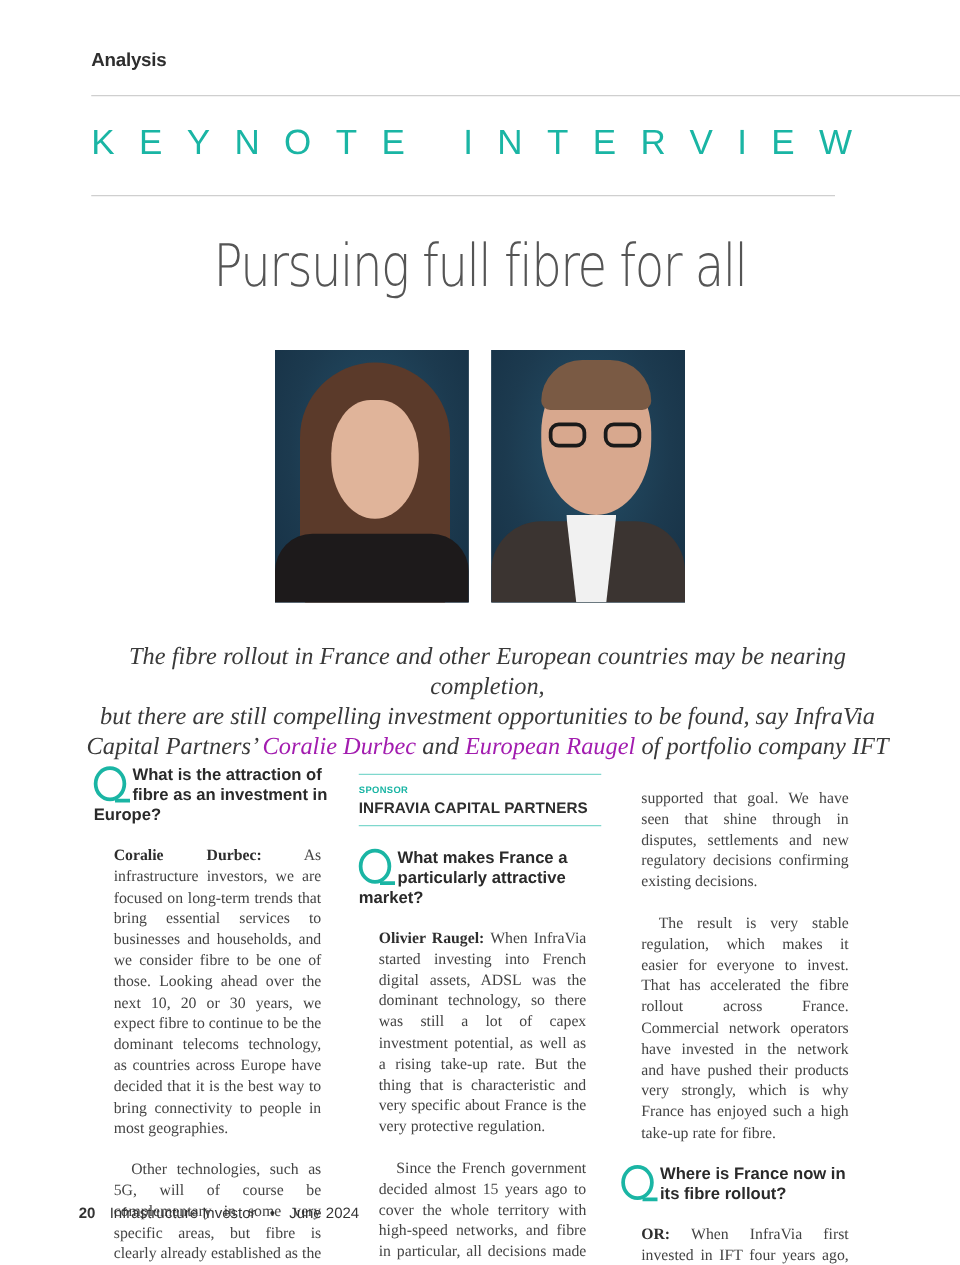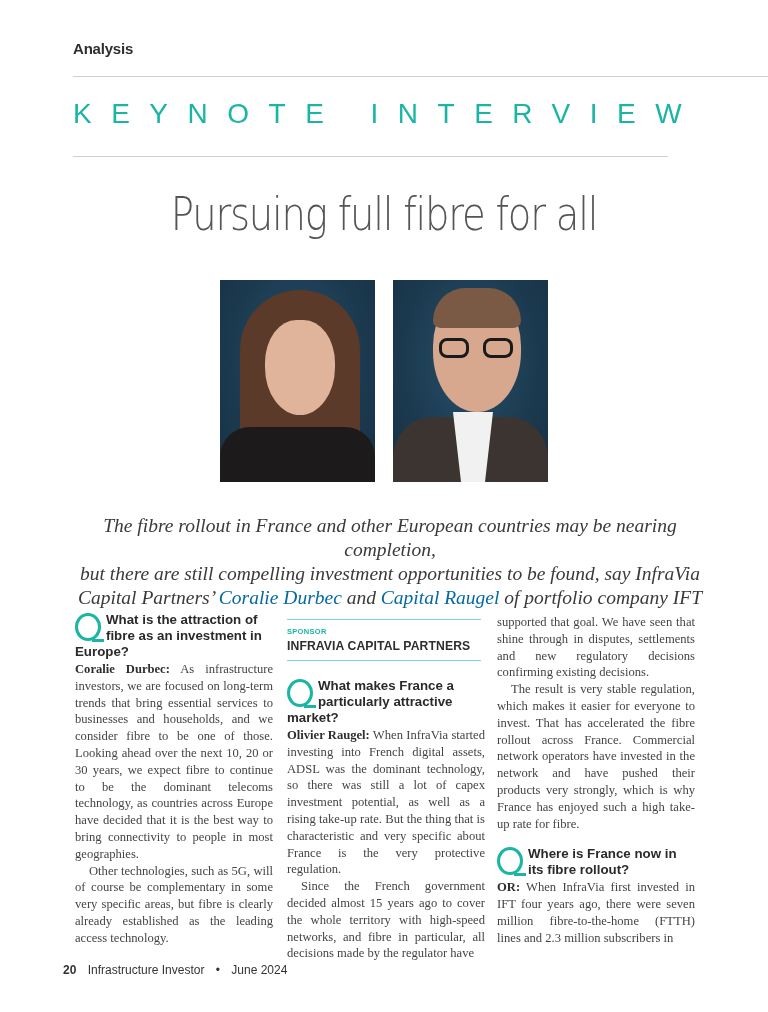--- a/index.html
+++ b/index.html
@@ -23,27 +23,27 @@
   .photo-2 .head2 { position: absolute; left: 40px; top: 12px; width: 88px; height: 120px; border-radius: 45% 45% 50% 50%; background: #d8a88e; }
   .photo-2 .hair2 { position: absolute; left: 40px; top: 8px; width: 88px; height: 40px; border-radius: 45px 45px 10px 10px; background: #7a5a44; }
   .photo-2 .glasses { position: absolute; left: 44px; top: 58px; width: 78px; height: 20px; }
   .photo-2 .glasses span { position: absolute; top: 0; width: 30px; height: 20px; border: 3px solid #1a1a1a; border-radius: 8px; box-sizing: border-box; }
   .photo-2 .glasses span:first-child { left: 2px; }
   .photo-2 .glasses span:last-child { left: 46px; }
   .photo-2 .jacket { position: absolute; left: 0; bottom: 0; width: 155px; height: 65px; background: #3b3431; border-radius: 40px 40px 0 0; }
   .photo-2 .shirt { position: absolute; left: 60px; bottom: 0; width: 40px; height: 70px; background: #f1f1f1; clip-path: polygon(0 0, 100% 0, 80% 100%, 20% 100%); }
 
   .standfirst { position: absolute; left: 60px; width: 660px; top: 514px; text-align: center; font-style: italic; font-size: 19.5px; line-height: 24px; color: #3a3a3a; }
-  .standfirst .accent { color: #0369a1; margin-top: 32px; }
+  .standfirst .accent { color: #a21caf; margin-top: 32px; }
 
   .col { position: absolute; top: 612px; width: 198px; font-size: 12.6px; line-height: 16.8px; color: #444; text-align: justify; }
   .col-1 { left: 75px; }
   .col-2 { left: 287px; }
   .col-3 { left: 497px; }
-  .col p { margin: 0; }
+  .col p { margin: 16px; }
   .col p.indent { text-indent: 14px; }
   .q { position: relative; font-family: "Liberation Sans", sans-serif; font-weight: bold; font-size: 13.3px; line-height: 16px; color: #2a2a2a; margin-bottom: 1px; text-align: left; }
   .q .qmark { float: left; width: 31px; height: 31px; margin-top: 1px; margin-right: 0; position: relative; }
   .q .qmark .ring { position: absolute; left: 0; top: 0; width: 26px; height: 28px; border: 3px solid #1ab5a4; border-radius: 50%; box-sizing: border-box; }
   .q .qmark .tail { position: absolute; left: 17px; top: 26px; width: 12px; height: 3px; background: #1ab5a4; }
   .speaker { font-weight: bold; color: #2e2e2e; }
 
   .sponsor { position: absolute; left: 287px; top: 619px; width: 194px; border-top: 1px solid #7fd8cd; border-bottom: 1px solid #7fd8cd; padding: 7px 0 7px; }
   .sponsor .small { font-family: "Liberation Sans", sans-serif; font-size: 7.5px; color: #1ab5a4; font-weight: bold; letter-spacing: 0.3px; }
   .sponsor .big { font-family: "Liberation Sans", sans-serif; font-size: 12.2px; font-weight: bold; color: #2e2e2e; margin-top: 3px; letter-spacing: 0.1px; }
@@ -75,21 +75,21 @@
   <div class="hair2"></div>
   <div class="glasses">
       <span></span>
       <span></span>
     </div>
 </div>
 
 <div class="standfirst serif">
   <div>The fibre rollout in France and other European countries may be nearing completion,</div>
   <div>but there are still compelling investment opportunities to be found, say InfraVia</div>
-  <div><span>Capital Partners’ </span><span class="accent">Coralie Durbec</span><span> and </span><span class="accent">Capital Raugel</span><span> of portfolio company IFT</span></div>
+  <div><span>Capital Partners’ </span><span class="accent">Coralie Durbec</span><span> and </span><span class="accent">European Raugel</span><span> of portfolio company IFT</span></div>
 </div>
 
 <div class="col col-1 serif">
   <div class="q">
     <span class="qmark">
         <span class="ring"></span>
         <span class="tail"></span>
       </span>
     <span>What is the attraction of fibre as an investment in Europe?</span>
   </div>

